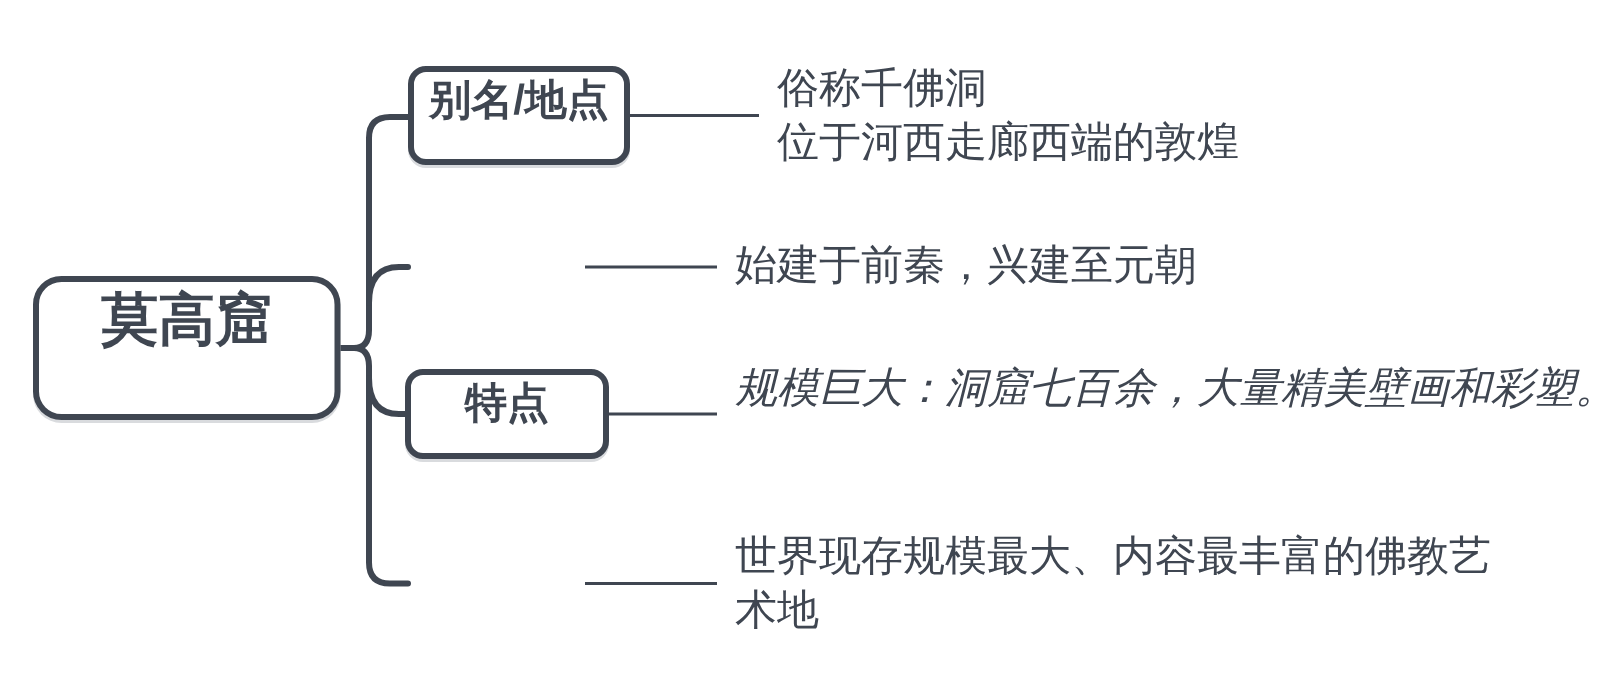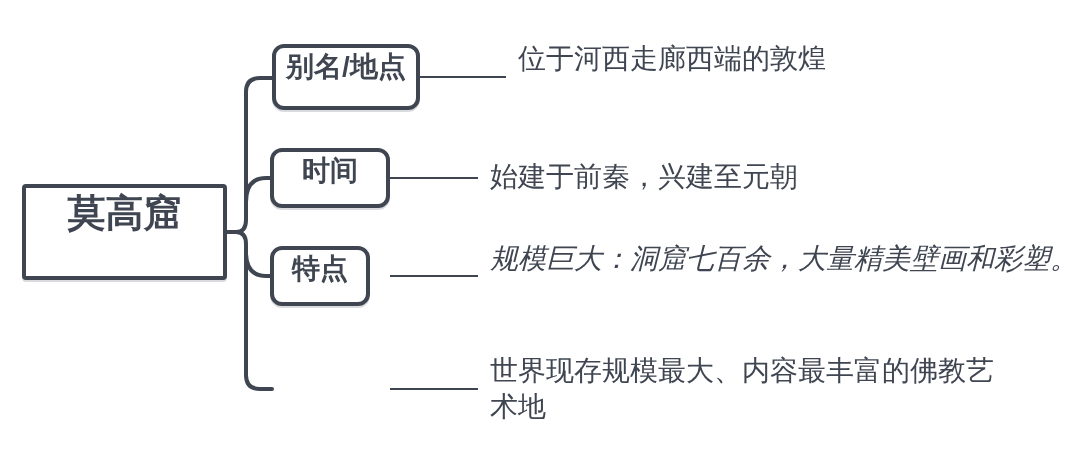--- a/index.html
+++ b/index.html
@@ -47,30 +47,30 @@
     border: 4px solid var(--ink);
     box-shadow: 0 2px 0 0 #d9dbde;
     color: var(--ink);
     font-weight: bold;
     text-align: center;
     white-space: nowrap;
   }
   .node-root {
     left: 22px; top: 184px;
     width: 205px; height: 96px;
-    border-radius: 4px;
+    border-radius: 19px;
     font-size: 38px;
   }
   .node-branch {
     border-radius: 12px;
     font-size: 28px;
   }
   .node-branch.b0 { left: 272px; top: 44px;  width: 148px; height: 66px; }
   .node-branch.b1 { left: 270px; top: 148px; width: 120px; height: 60px; }
-  .node-branch.b2 { left: 270px; top: 246px; width: 100px; height: 60px; }
+  .node-branch.b2 { left: 270px; top: 246px; width: 136px; height: 60px; }
   .node-branch.b3 { left: 270px; top: 357px; width: 120px; height: 64px; }
 
   .desc {
     position: absolute;
     color: var(--ink);
     font-size: 28px;
     line-height: 36px;
     white-space: nowrap;
     text-align: left;
   }
@@ -100,28 +100,26 @@
     <path class="thin" d="M390,389 L478,389"></path>
   </svg>
 
   <div class="node node-root">
     <span>莫高窟</span>
   </div>
 
   <div class="node node-branch b0">
     <span>别名/地点</span>
   </div>
-  <div class="node node-branch b1">
-    <span>时间</span>
-  </div>
   <div class="node node-branch b2">
     <span>特点</span>
   </div>
 
   <div class="desc d0">
+    <div>俗称千佛洞</div>
     <div>位于河西走廊西端的敦煌</div>
   </div>
   <div class="desc d1">
     <div>始建于前秦，兴建至元朝</div>
   </div>
   <div class="desc d2">
     <div>规模巨大：洞窟七百余，大量精美壁画和彩塑。</div>
   </div>
   <div class="desc d3">
     <div>世界现存规模最大、内容最丰富的佛教艺</div>

